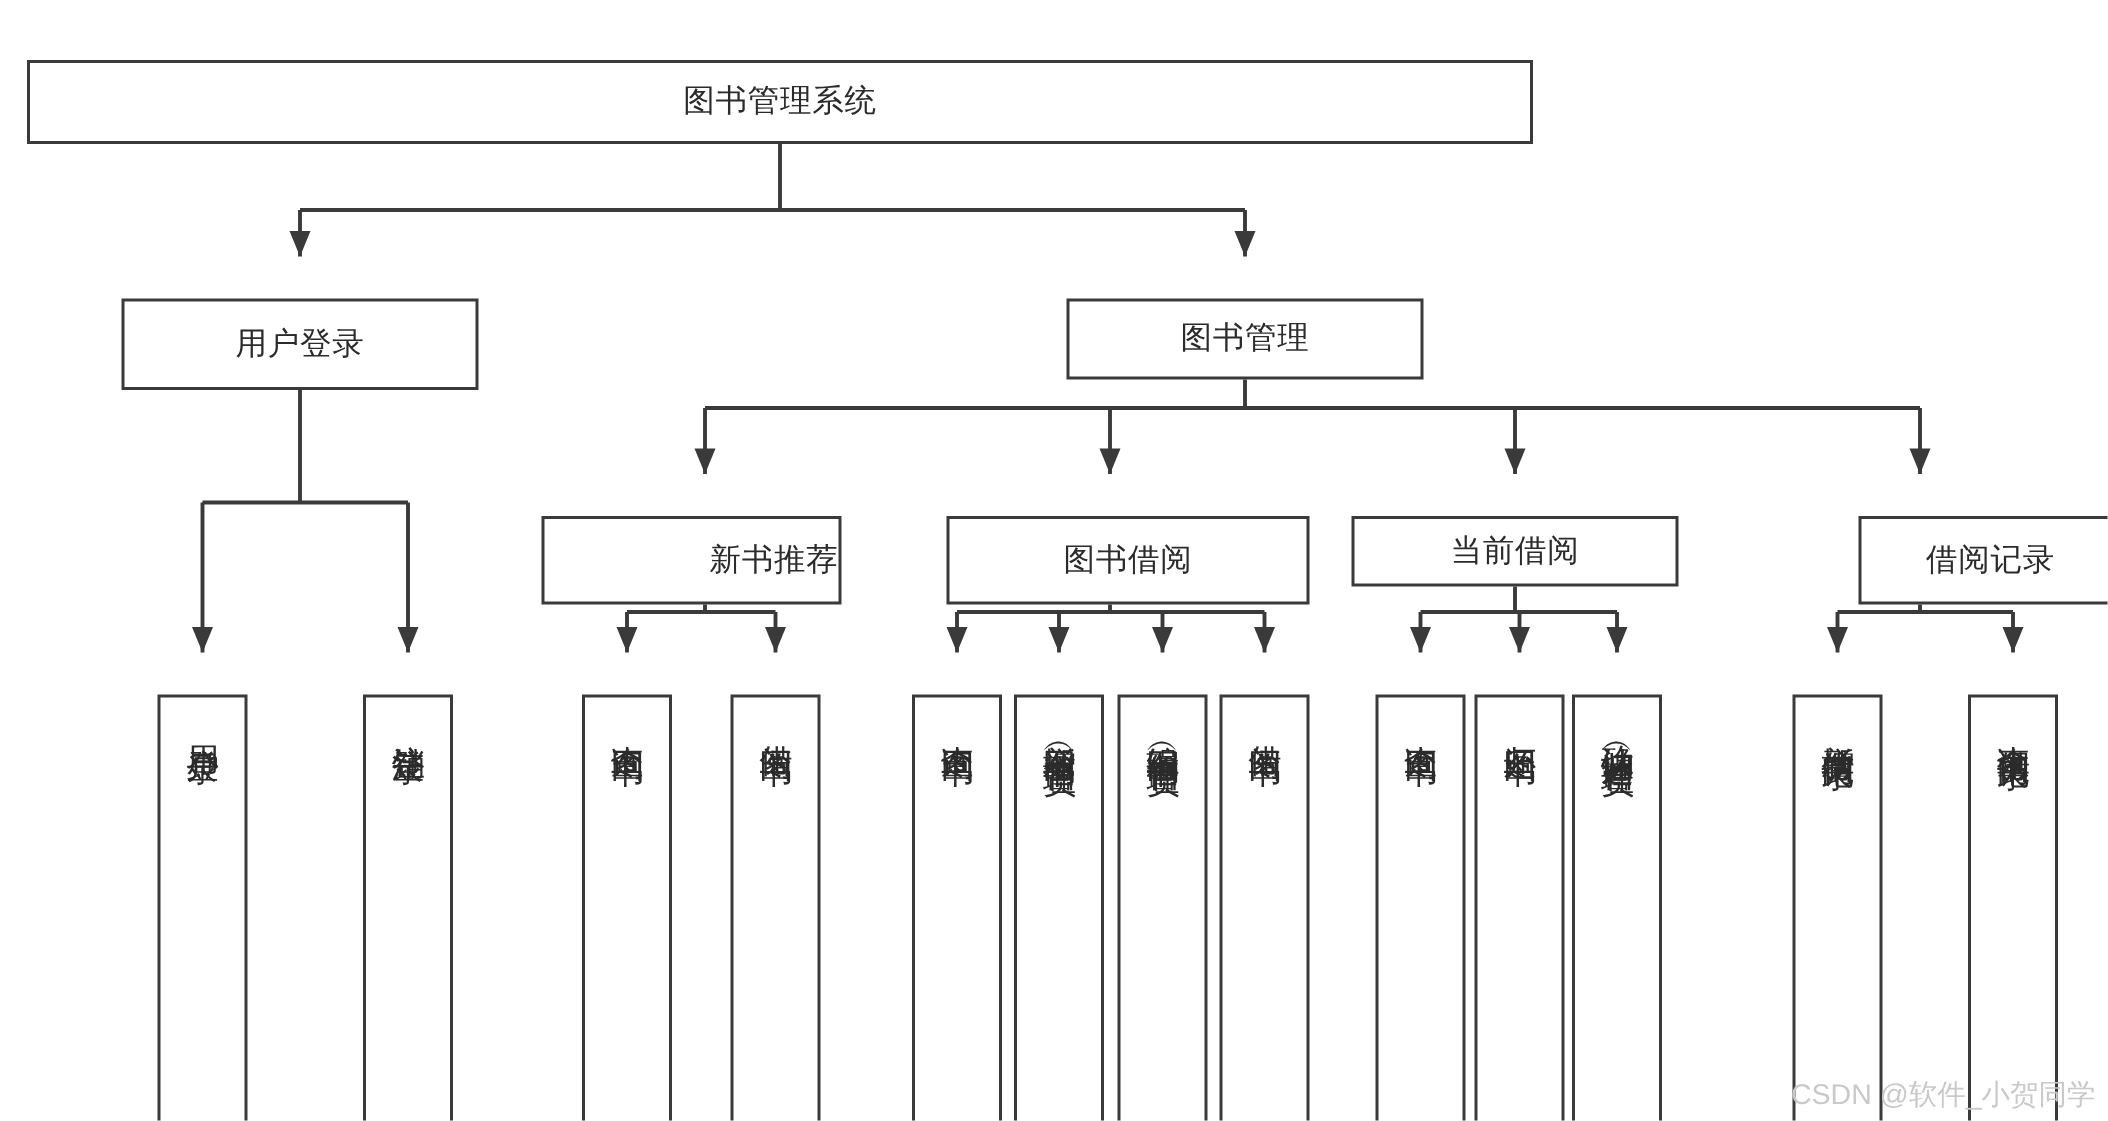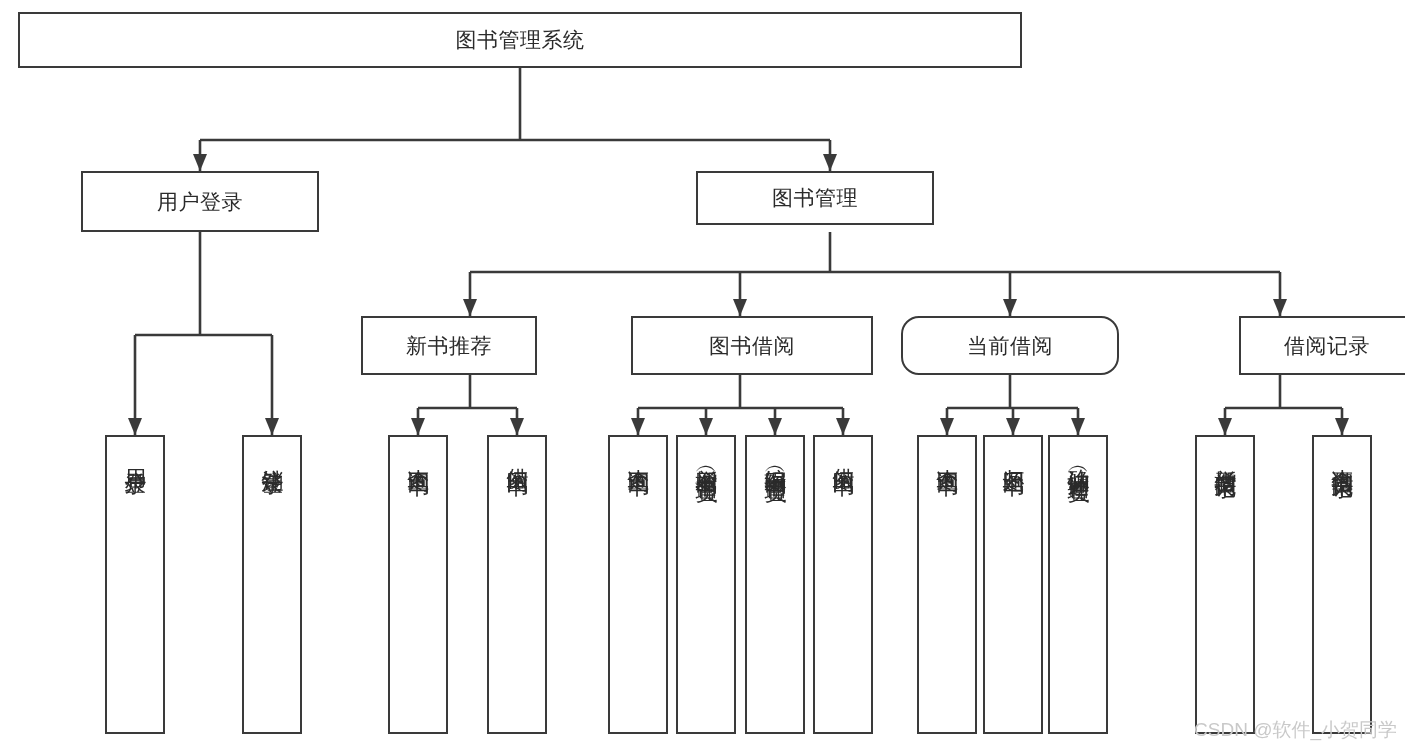--- a/index.html
+++ b/index.html
@@ -7,21 +7,21 @@
     width:1405px;height:747px;
     font-family:"Liberation Sans","DejaVu Sans",sans-serif;
     overflow:hidden;position:relative;
   }
   #diagram-root{position:absolute;left:0;top:0;width:1405px;height:747px;}
   .node-box{
     position:absolute;
     box-sizing:border-box;
     background:#ffffff;
     border:2.5px solid #3a3a3a;
-    display:flex;align-items:center;justify-content:center;
+    display:flex;align-items:center;justify-content:center;margin-top:28px;
   }
   .node-label-h{
     font-size:21px;color:#2b2b2b;line-height:1.1;white-space:nowrap;
     letter-spacing:0.5px;
   }
   .node-box.leaf{
     align-items:flex-start;justify-content:center;padding-top:14px;
   }
   .node-label-v{
     writing-mode:vertical-rl;
@@ -98,30 +98,30 @@
       <line x1="1342" y1="408" x2="1342" y2="435"></line>
       <polygon points="1335,418 1349,418 1342,435"></polygon>
     </svg>
   <div id="node-layer">
       <div class="node-box" style="left: 18px; top: 12px; width: 1004px; height: 56px;">
         <span class="node-label-h">图书管理系统</span>
       </div>
       <div class="node-box" style="left: 81px; top: 171px; width: 238px; height: 61px;">
         <span class="node-label-h">用户登录</span>
       </div>
-      <div class="node-box" style="left: 696px; top: 171px; width: 238px; height: 54px;">
+      <div class="node-box" style="left: 711px; top: 171px; width: 238px; height: 54px;">
         <span class="node-label-h">图书管理</span>
       </div>
-      <div class="node-box" style="left: 361px; top: 316px; width: 176px; height: 59px;">
+      <div class="node-box" style="left: 361px; top: 316px; width: 200px; height: 59px; justify-content: flex-end;">
         <span class="node-label-h">新书推荐</span>
       </div>
       <div class="node-box" style="left: 631px; top: 316px; width: 242px; height: 59px;">
         <span class="node-label-h">图书借阅</span>
       </div>
-      <div class="node-box" style="left: 901px; top: 316px; width: 218px; height: 59px; border-radius: 18px;">
+      <div class="node-box" style="left: 901px; top: 316px; width: 218px; height: 47px;">
         <span class="node-label-h">当前借阅</span>
       </div>
       <div class="node-box" style="left: 1239px; top: 316px; width: 176px; height: 59px;">
         <span class="node-label-h">借阅记录</span>
       </div>
       <div class="node-box leaf" style="left: 105px; top: 435px; width: 60px; height: 299px;">
         <span class="node-label-v">用户登录</span>
       </div>
       <div class="node-box leaf" style="left: 242px; top: 435px; width: 60px; height: 299px;">
         <span class="node-label-v">注销登录</span>

